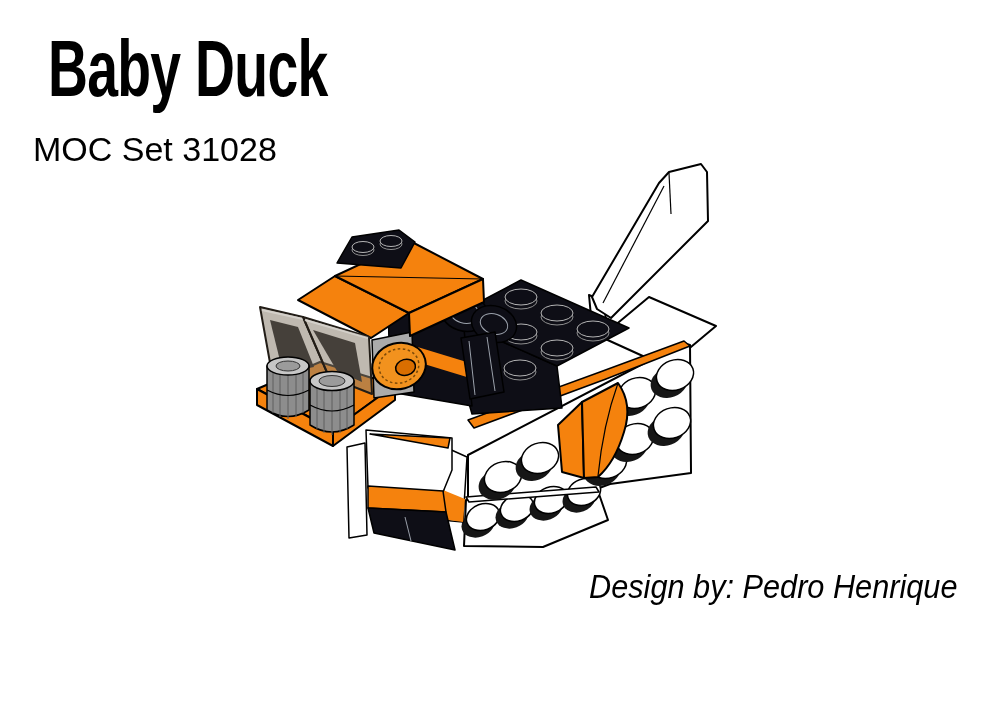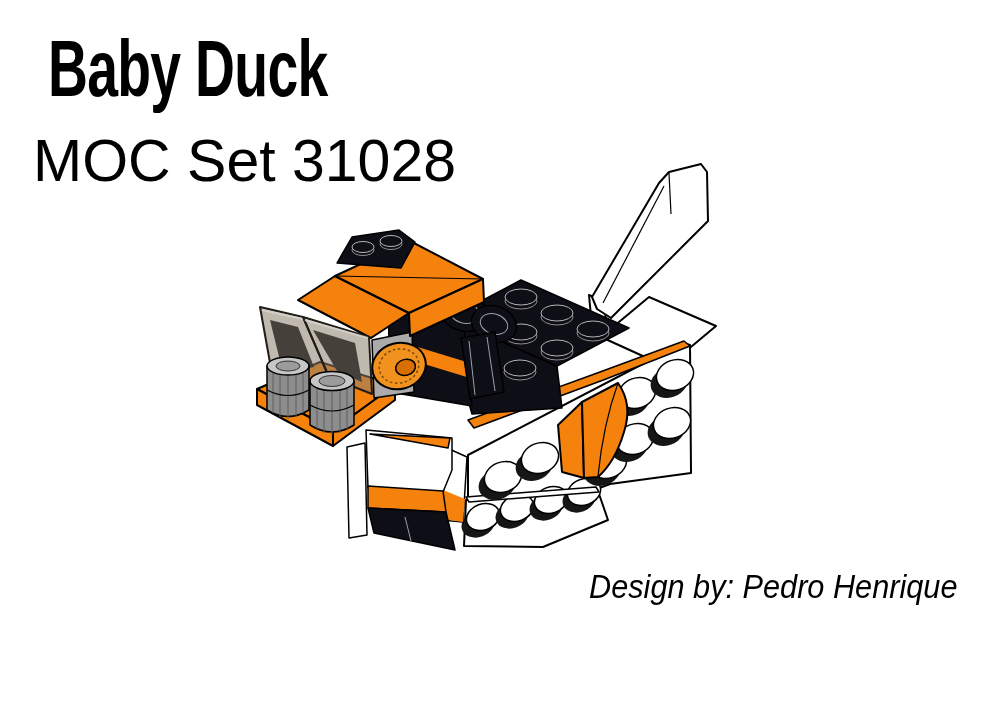--- a/index.html
+++ b/index.html
@@ -8,21 +8,21 @@
     font-family:"Liberation Sans",sans-serif;color:#000;
   }
   .page-title{
     position:absolute;left:48px;top:29px;
     font-size:79px;font-weight:bold;line-height:1;
     letter-spacing:-1px;white-space:nowrap;
     transform:scaleX(0.70);transform-origin:left top;
   }
   .page-subtitle{
     position:absolute;left:33px;top:132px;
-    font-size:59px;line-height:1;white-space:nowrap;letter-spacing:0px;
+    font-size:34px;line-height:1;white-space:nowrap;letter-spacing:0px;
   }
   .credit{
     position:absolute;left:589px;top:570px;
     font-size:33px;font-style:italic;line-height:1;white-space:nowrap;
     transform:scaleX(0.93);transform-origin:left top;
   }
   svg.model{position:absolute;left:0;top:0;}
   .ol{stroke:var(--c-outline,#000);stroke-width:2;stroke-linejoin:round;}
   .ol1{stroke:var(--c-outline,#000);stroke-width:1.5;stroke-linejoin:round;}
   .f-white{fill:var(--c-white,#fff);}

